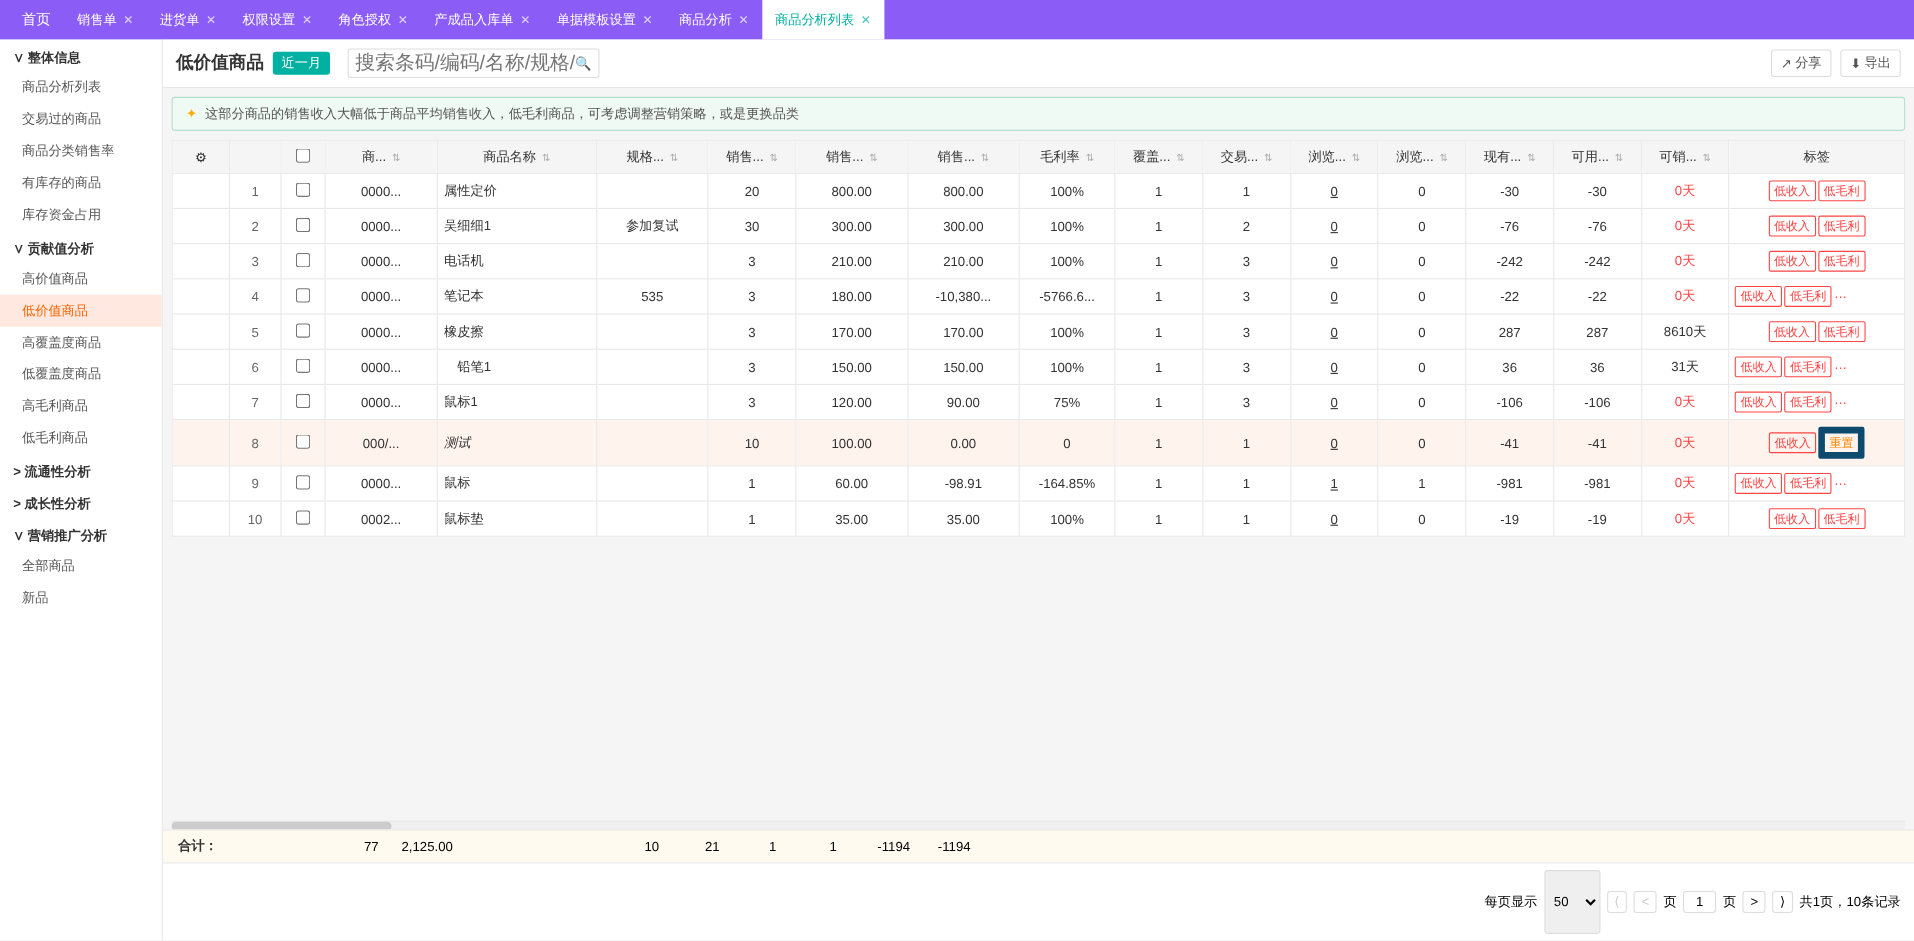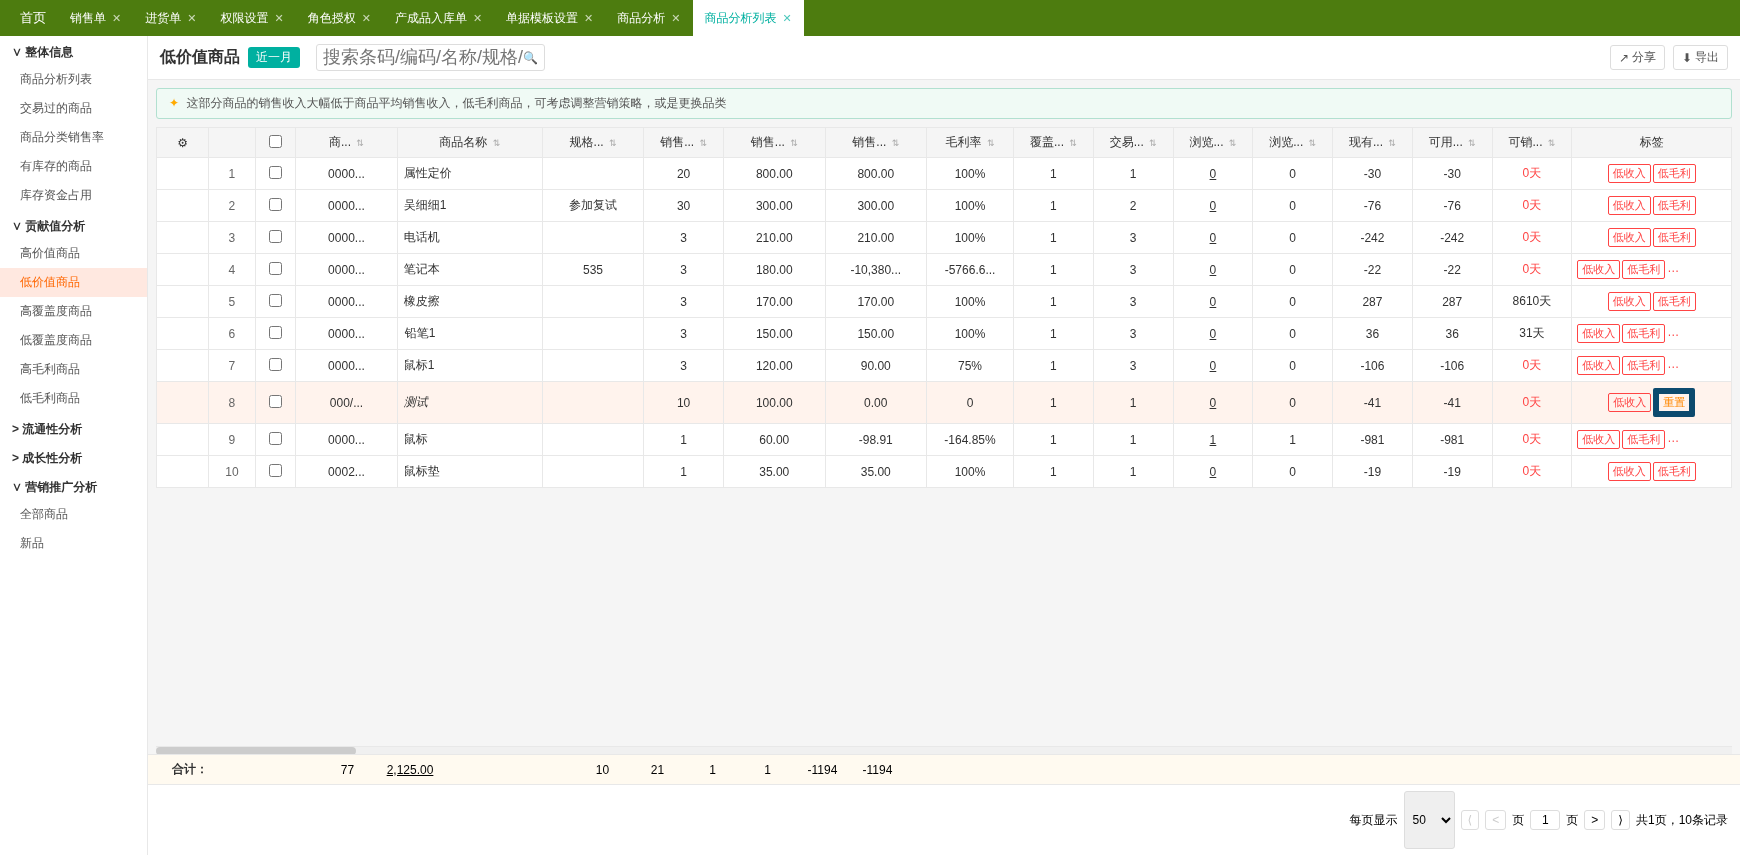--- a/index.html
+++ b/index.html
@@ -1,20 +1,20 @@
 <!DOCTYPE html>
 <html><head>
   <meta charset="utf-8">
   <style>
     * { box-sizing: border-box; margin: 0; padding: 0; font-family: "Microsoft YaHei", Arial, sans-serif; font-size: 12px; }
     body { background: #f5f5f5; overflow: hidden; }
 
     
     .top-nav {
-      background: #4d7c0f;
+      background: #8b5cf6;
       height: 36px;
       display: flex;
       align-items: center;
       padding: 0 8px;
     }
     .top-nav-item {
       color: #fff;
       padding: 0 12px;
       height: 36px;
       display: flex;
@@ -177,21 +177,21 @@
     .tag-orange { color: #ff8800; border: 6px solid #0c4a6e; }
     .tag-hot { color: #f44; border: 1px solid #f44; margin-left: 48px; }
     .underline-link { text-decoration: underline; color: #333; cursor: pointer; }
 
     
     .footer-summary {
       background: #fffaf0;
       border-top: 1px solid #e8e8e8;
       display: flex;
       align-items: center;
-      padding: 6px 16px;
+      padding: 6px 6px;
     }
     .footer-label { font-weight: bold; margin-right: 12px; color: #333; padding-left: 8px; }
     .footer-cells {
       flex: 1;
       display: flex;
     }
 
     
     .pagination {
       background: #fff;
@@ -508,21 +508,21 @@
     <td style="color:#333">8610天</td>
     <td><span class="tag tag-red">低收入</span><span class="tag tag-red">低毛利</span></td>
   </tr>
             <tr>
     <td style="color:#aaa;"></td>
     <td style="text-align:center;color:#666;">6</td>
     <td class="checkbox-col">
       <input type="checkbox" style="">
     </td>
     <td>0000...</td>
-    <td style="text-align:left;padding-left:7px;">铅笔1</td>
+    <td style="text-align:left;padding-left:18px;">铅笔1</td>
     <td></td>
     <td>3</td>
     <td>150.00</td>
     <td>150.00</td>
     <td>100%</td>
     <td>1</td>
     <td>3</td>
     <td><span class="underline-link">0</span></td>
     <td>0</td>
     <td>36</td>
@@ -624,21 +624,21 @@
 
     <div class="scrollbar-area">
       <div class="scrollbar-thumb"></div>
     </div>
 
     <div class="footer-summary">
       <span class="footer-label">合计：</span>
       <div class="footer-cells">
         <span style="min-width:100px;display:inline-block;text-align:center;"></span>
         <span style="min-width:55px;display:inline-block;text-align:center;">77</span>
-        <span style="min-width:70px;display:inline-block;text-align:center;text-decoration:underline;">2,125.00</span>
+        <span style="min-width:70px;display:inline-block;">2,125.00</span>
         <span style="min-width:70px;display:inline-block;text-align:center;"></span>
         <span style="min-width:60px;display:inline-block;text-align:center;"></span>
         <span style="min-width:55px;display:inline-block;text-align:center;">10</span>
         <span style="min-width:55px;display:inline-block;text-align:center;">21</span>
         <span style="min-width:55px;display:inline-block;text-align:center;">1</span>
         <span style="min-width:55px;display:inline-block;text-align:center;">1</span>
         <span style="min-width:55px;display:inline-block;text-align:center;">-1194</span>
         <span style="min-width:55px;display:inline-block;text-align:center;">-1194</span>
       </div>
     </div>

